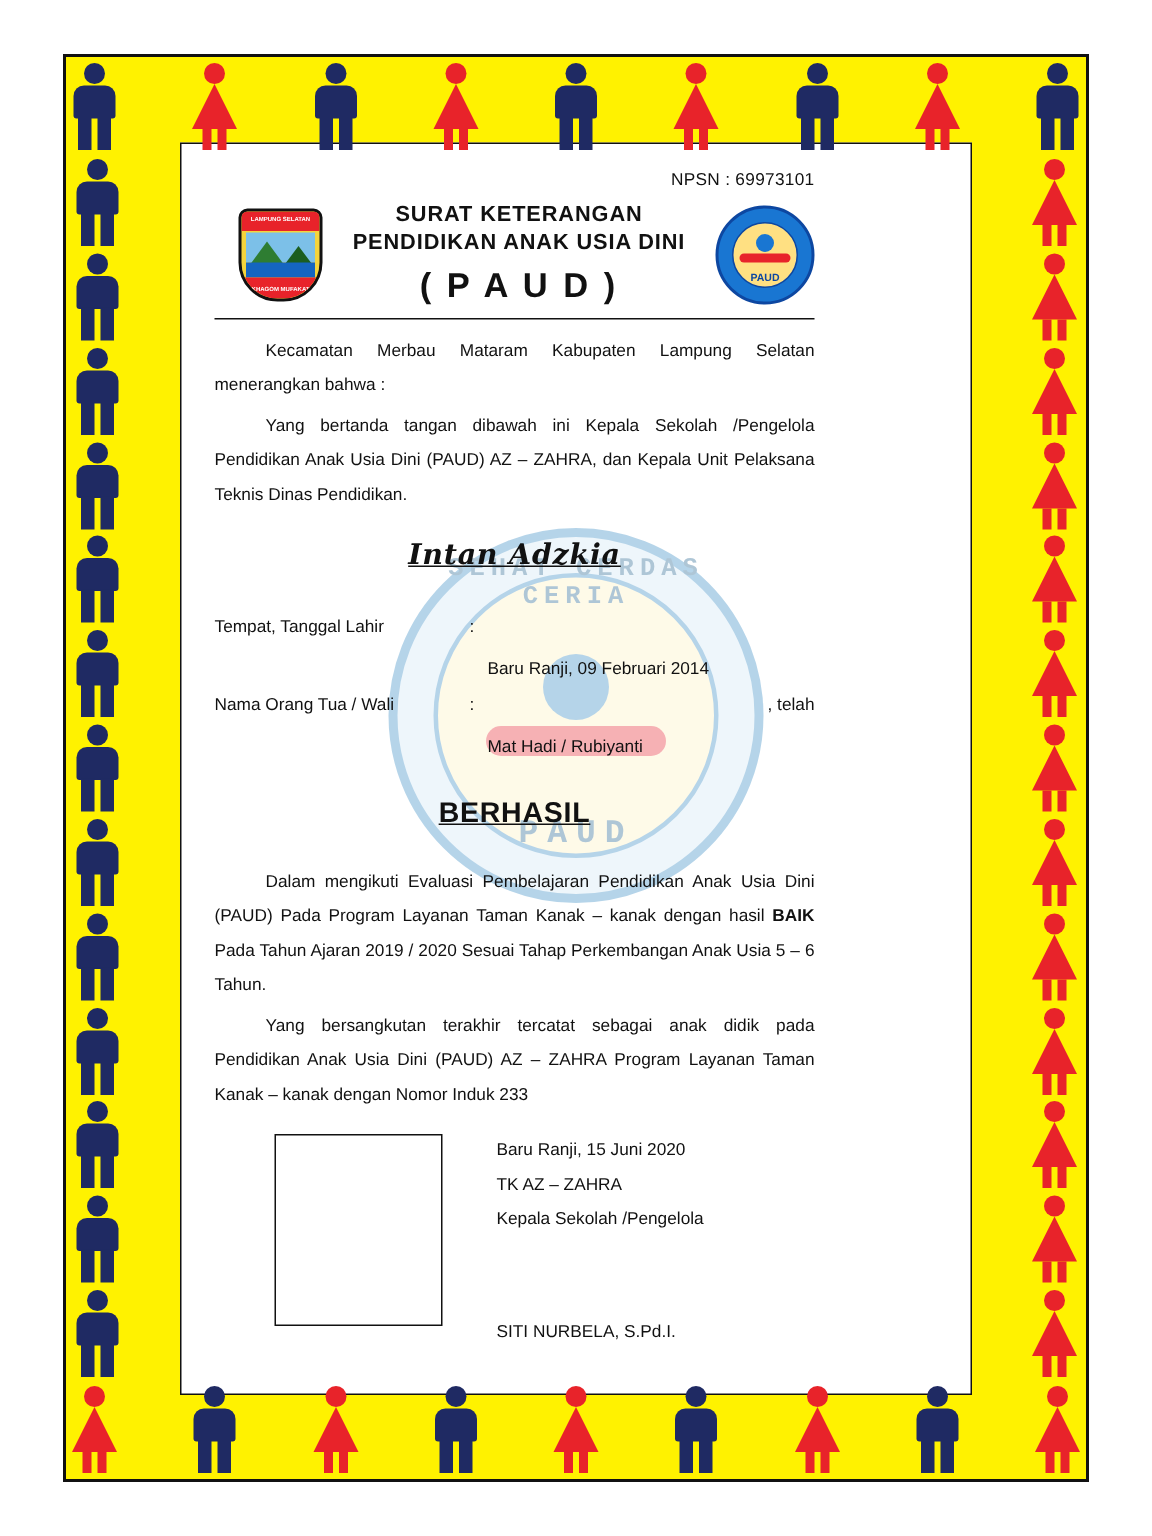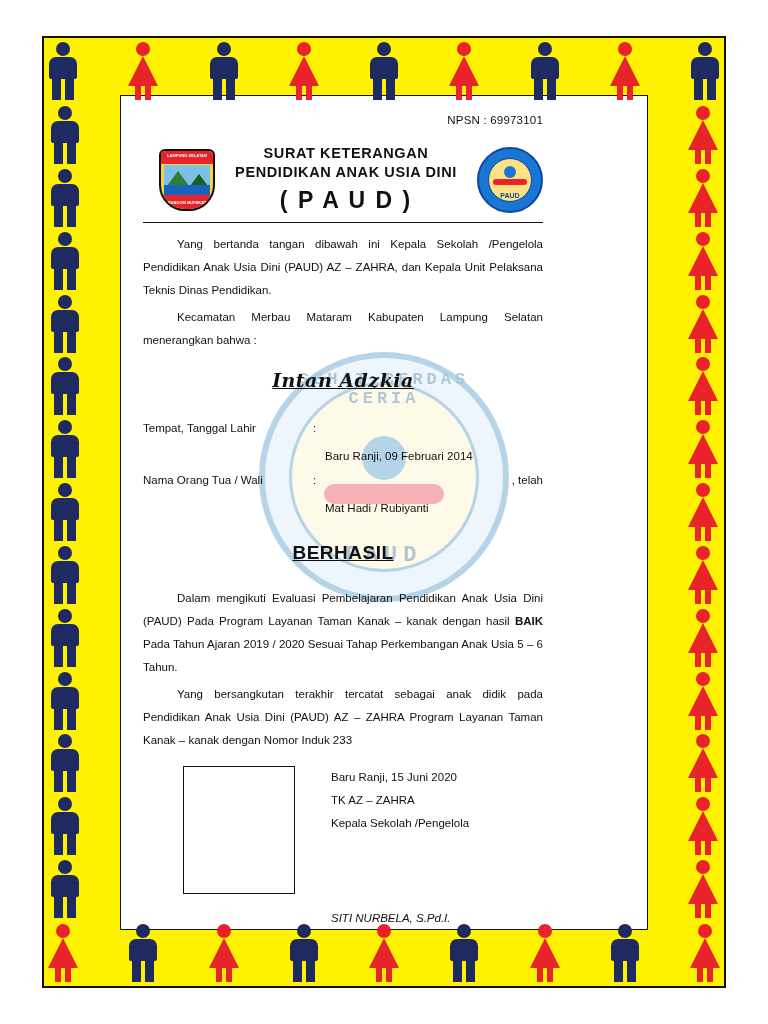--- a/index.html
+++ b/index.html
@@ -88,21 +88,21 @@
   .npsn {
     text-align: right;
     font-size: 11.5px;
     letter-spacing: .2px;
     margin-top: 4px;
   }
   .head-row {
     display: flex;
     align-items: center;
     justify-content: flex-start;
-    margin-top: 12px;
+    margin-top: 2px;
     padding-left: 16px;
   }
   .logo-lamsel {
     width: 56px; height: 62px;
     flex: 0 0 56px;
     position: relative;
   }
   .shield {
     position: absolute; inset: 0;
     background: #F4D43C;
@@ -210,23 +210,22 @@
     width: 112px; height: 128px;
     border: 1.5px solid #111;
     margin-left: 40px;
     flex: 0 0 112px;
   }
   .sign-text {
     margin-left: 36px;
     line-height: 2.0;
   }
   .sign-text .signer {
-    margin-top: 72px;
+    margin-top: 52px;
     font-weight: normal;
-    font-style: italic;
   }
   
   .watermark {
     position: absolute;
     left: 50%;
     top: 352px;
     transform: translateX(-50%);
     width: 250px; height: 250px;
     opacity: .35;
     pointer-events: none;
@@ -574,23 +573,23 @@
       <div class="logo-paud">
         <div class="inner"></div>
         <div class="kid"></div>
         <div class="arms"></div>
         <div class="paudtxt">PAUD</div>
       </div>
     </div>
 
     <hr class="rule">
 
+    <p class="para"><span class="indent"></span><span>Kecamatan Merbau Mataram Kabupaten Lampung Selatan menerangkan bahwa :</span></p>
+
     <p class="para"><span class="indent"></span><span>Yang bertanda tangan dibawah ini Kepala Sekolah /Pengelola Pendidikan Anak Usia Dini (PAUD) AZ – ZAHRA, dan Kepala Unit Pelaksana Teknis Dinas Pendidikan.</span></p>
-
-    <p class="para"><span class="indent"></span><span>Kecamatan Merbau Mataram Kabupaten Lampung Selatan menerangkan bahwa :</span></p>
 
     <div class="name-line">Intan Adzkia</div>
 
     <div class="field-row">
       <span class="lbl">Tempat, Tanggal Lahir</span>
       <span class="sep">:</span>
       <span class="val">Baru Ranji, 09 Februari 2014</span>
     </div>
 
     <div class="field-row">

